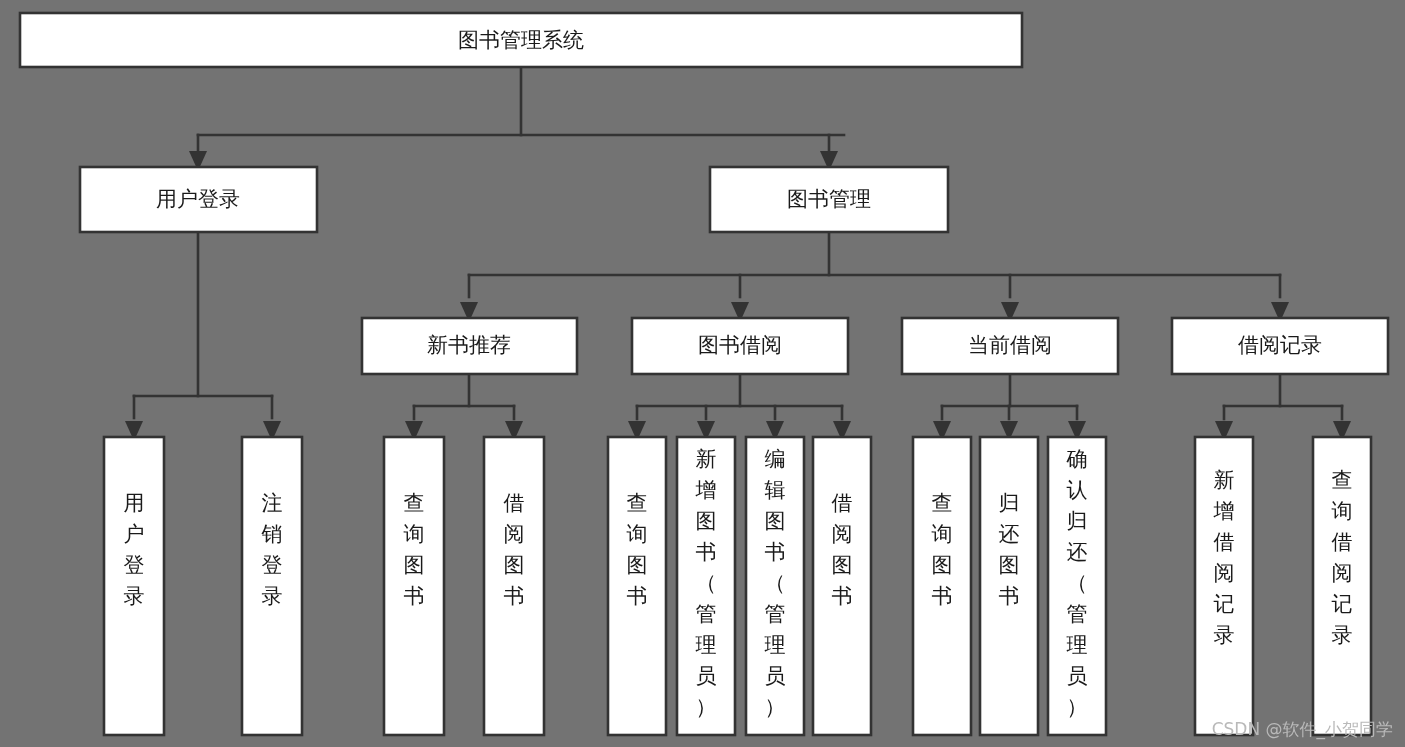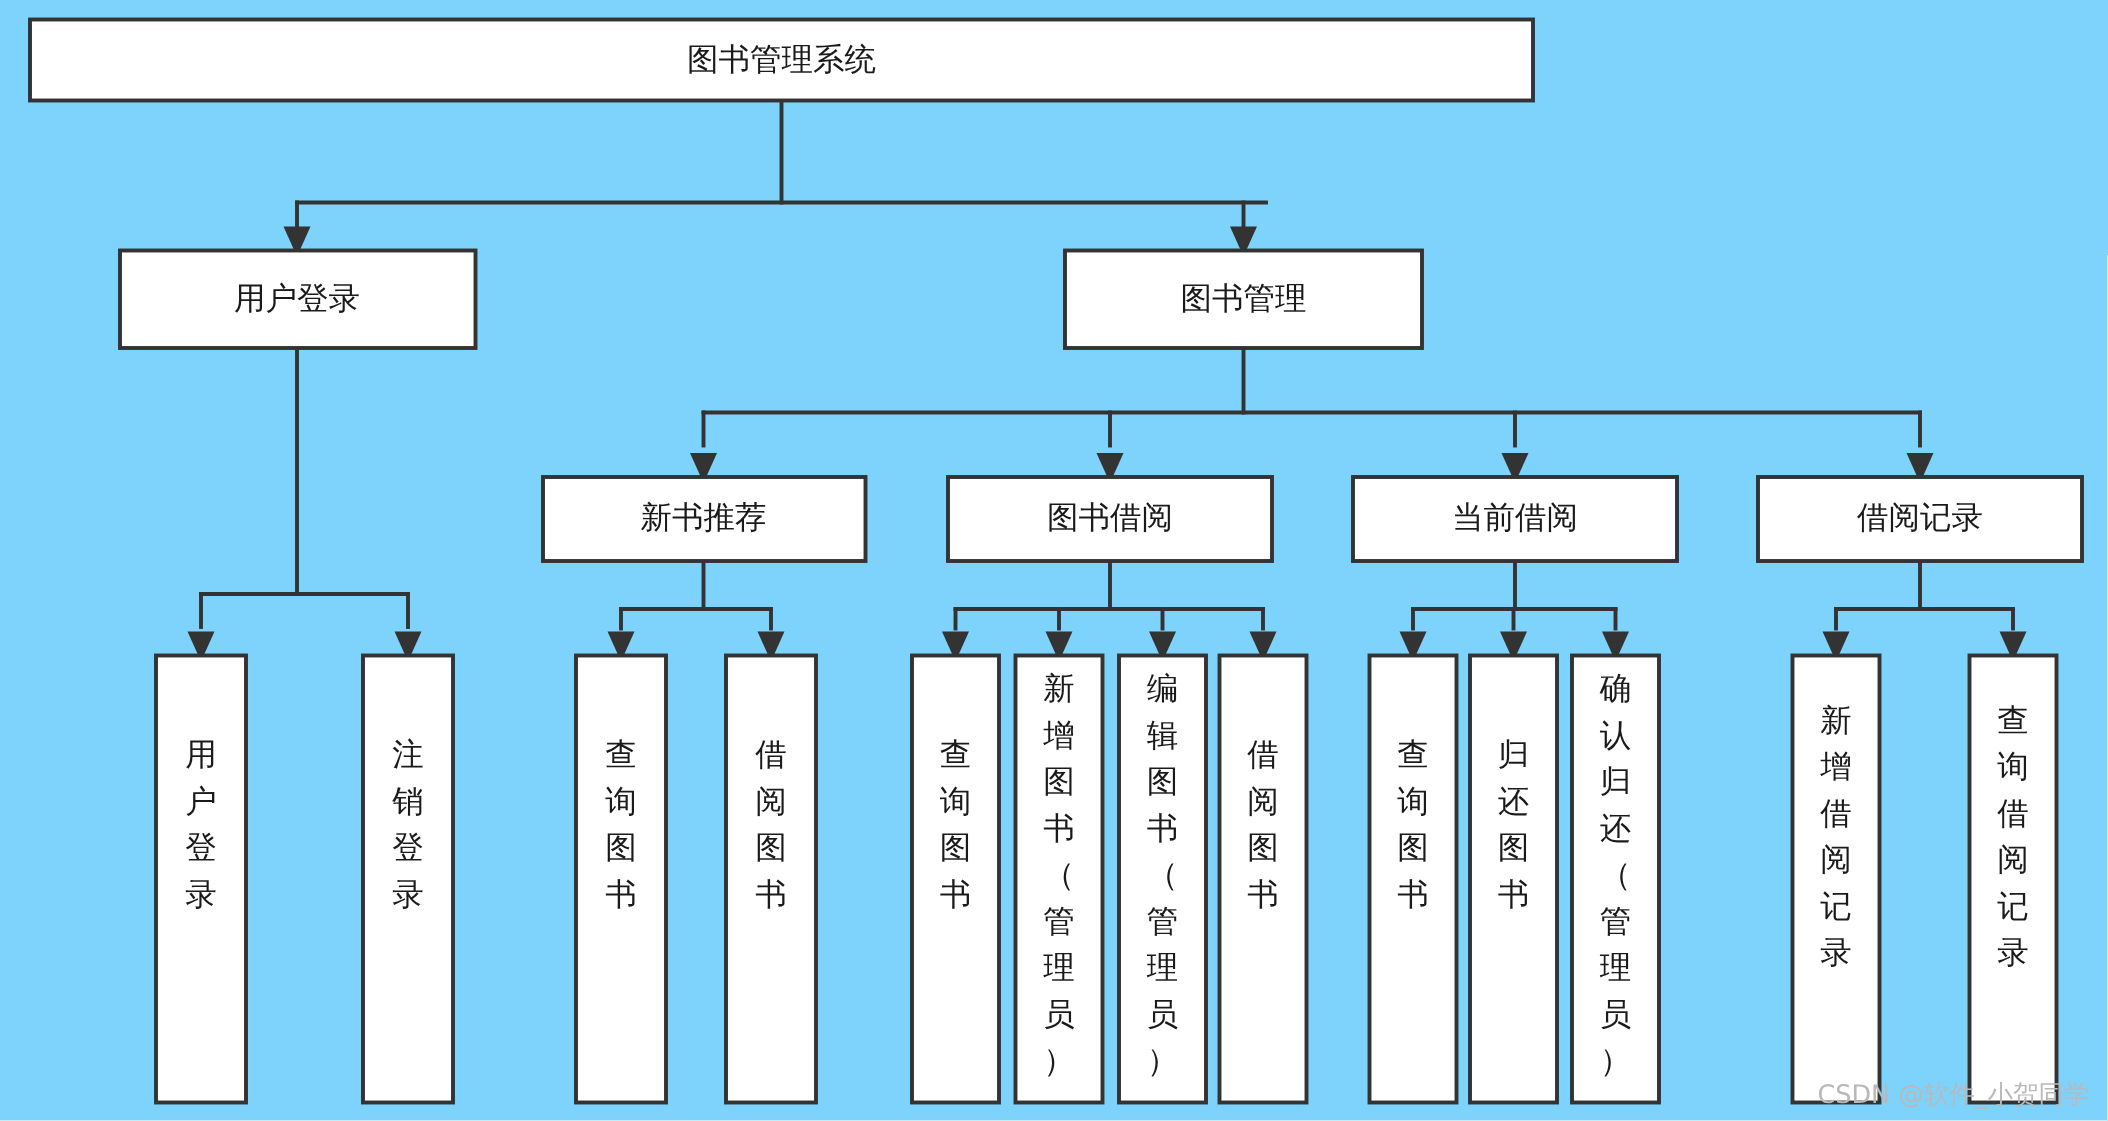--- a/index.html
+++ b/index.html
@@ -7,21 +7,21 @@
     padding: 0;
     background: #ffffff;
   }
   body {
     font-family: "DejaVu Sans", "Liberation Sans", sans-serif;
   }
   #diagram-root {
     position: relative;
     width: 1405px;
     height: 747px;
-    background: #7dd3fc;
+    background: #737373;
     overflow: hidden;
   }
   svg.diagram-canvas {
     position: absolute;
     left: 0;
     top: 0;
     width: 1405px;
     height: 747px;
     display: block;
   }

